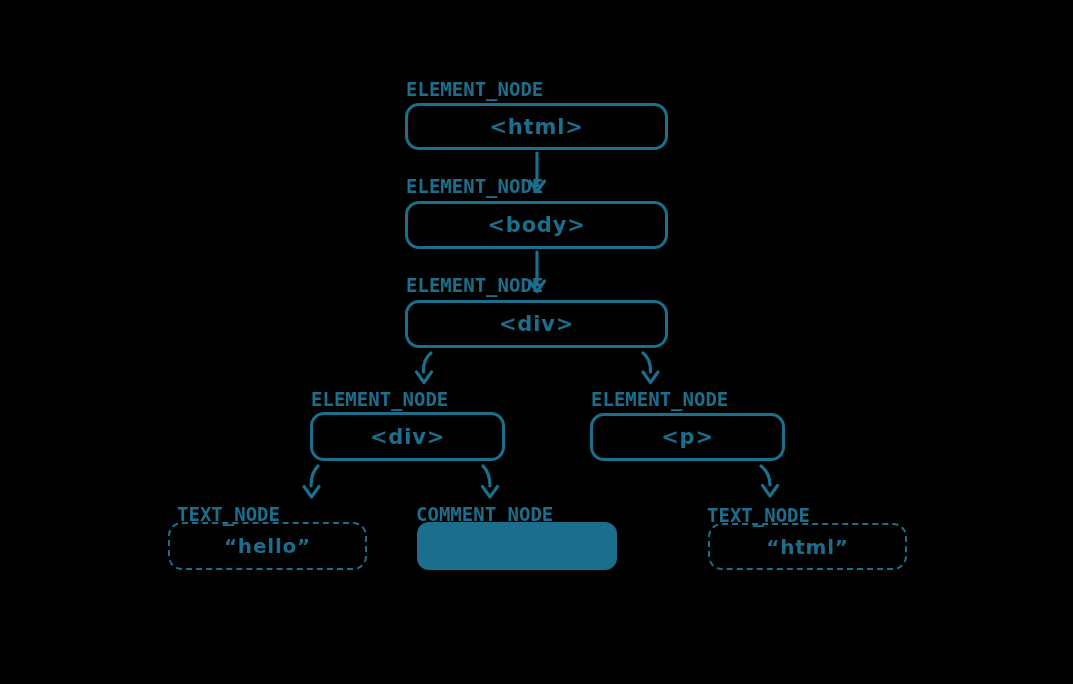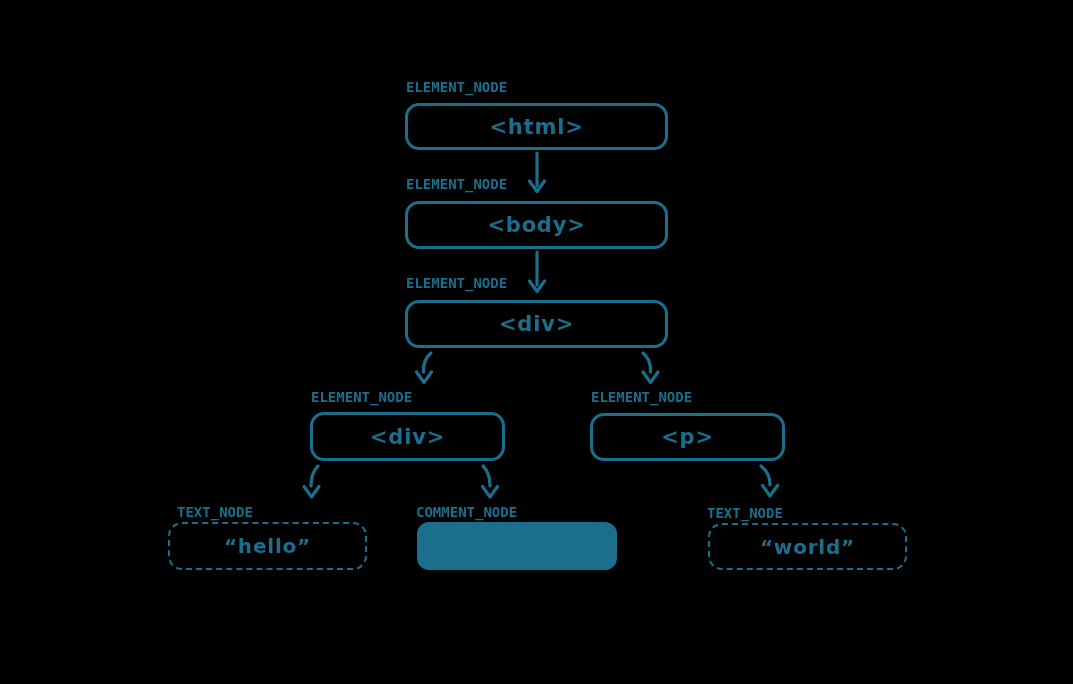--- a/index.html
+++ b/index.html
@@ -26,21 +26,21 @@
     stroke: var(--color-accent, #1b6f8d);
     stroke-width: 3.2;
     fill: none;
     stroke-linecap: round;
     stroke-linejoin: round;
   }
   .nlabel {
     position: absolute;
     font-family: "DejaVu Sans Mono", monospace;
     font-weight: bold;
-    font-size: 14px;
+    font-size: 19px;
     line-height: 1;
     letter-spacing: 0px;
     color: var(--color-accent, #1b6f8d);
     white-space: pre;
     text-align: center;
   }
   .nbox {
     position: absolute;
     box-sizing: border-box;
     border: 3px solid var(--color-accent, #1b6f8d);
@@ -110,15 +110,15 @@
   <div class="nlabel" style="left:416px; top:505px;">COMMENT_NODE</div>
   <div class="nlabel" style="left:707px; top:506px;">TEXT_NODE</div>
 
   <div class="nbox" style="left:405px; top:103px; width:263px; height:47px;">&lt;html&gt;</div>
   <div class="nbox" style="left:405px; top:201px; width:263px; height:48px;">&lt;body&gt;</div>
   <div class="nbox" style="left:405px; top:300px; width:263px; height:48px;">&lt;div&gt;</div>
   <div class="nbox" style="left:310px; top:412px; width:195px; height:49px;">&lt;div&gt;</div>
   <div class="nbox" style="left:590px; top:413px; width:195px; height:48px;">&lt;p&gt;</div>
   <div class="nbox dashed" style="left:168px; top:522px; width:199px; height:48px;">“hello”</div>
   <div class="nbox filled" style="left:417px; top:522px; width:200px; height:48px;"></div>
-  <div class="nbox dashed" style="left:708px; top:523px; width:199px; height:47px;">“world”</div>
+  <div class="nbox dashed" style="left:708px; top:523px; width:199px; height:47px;">“html”</div>
 
 </div>
 
 </body></html>

